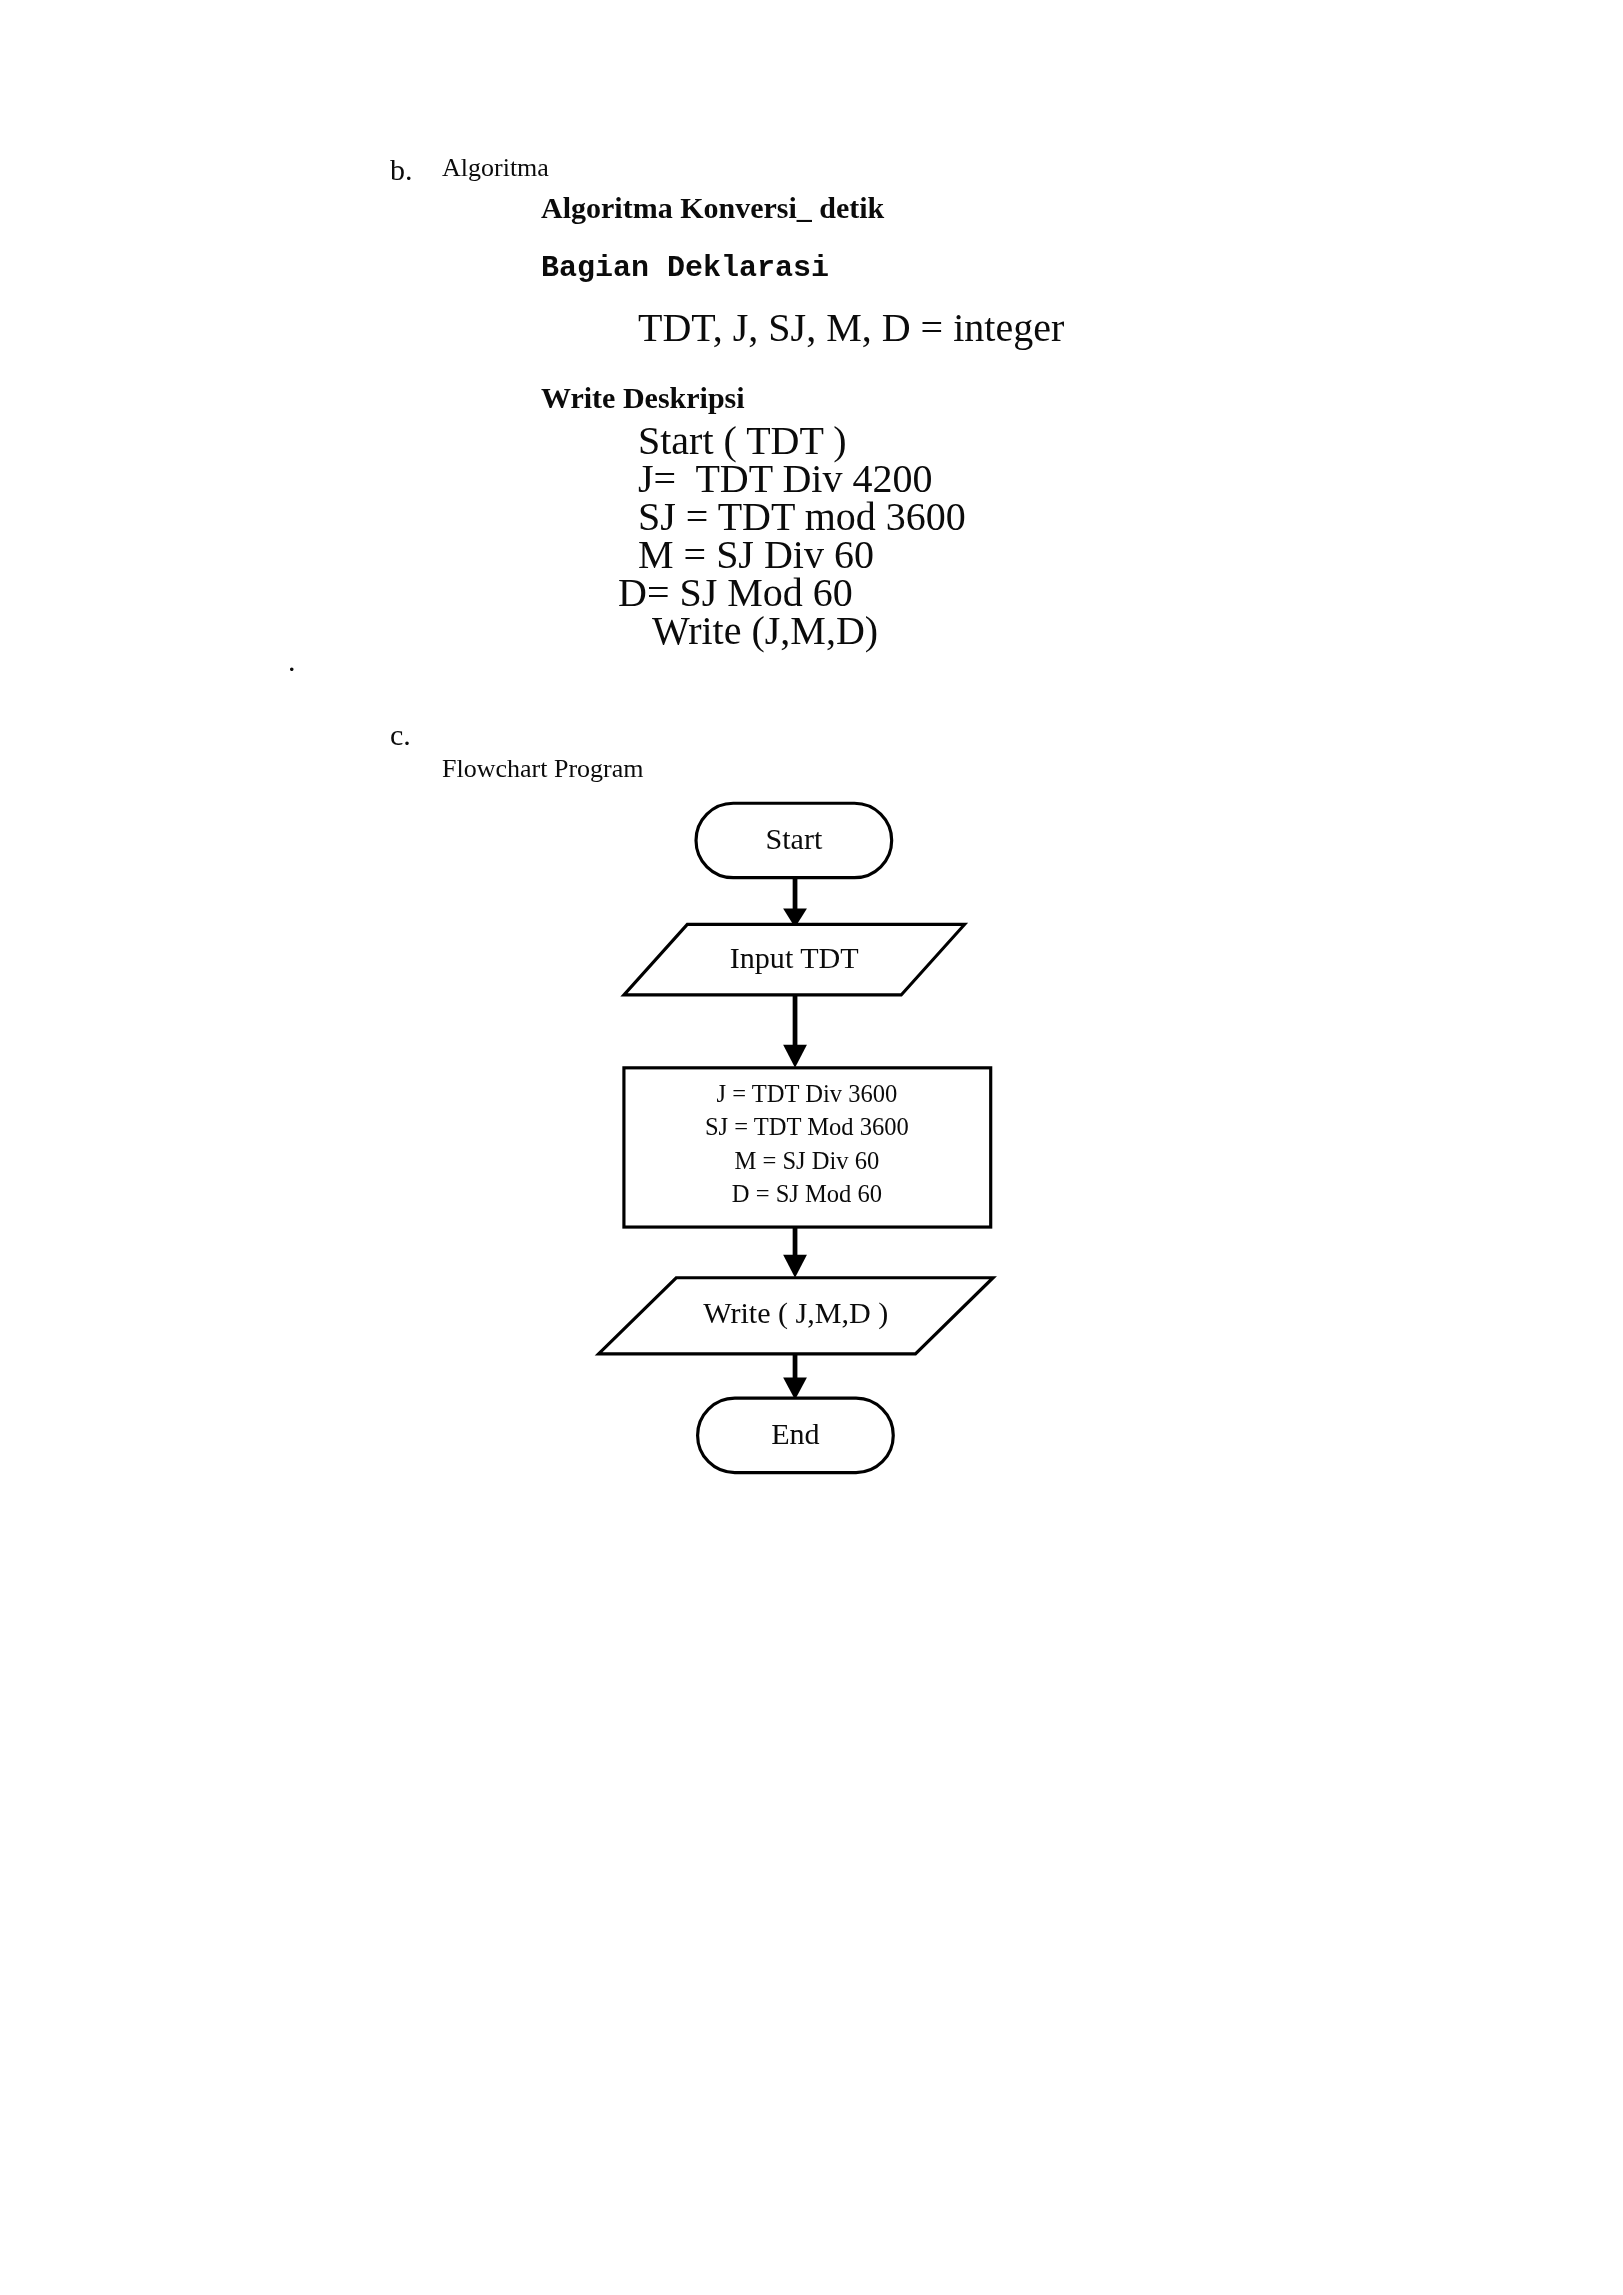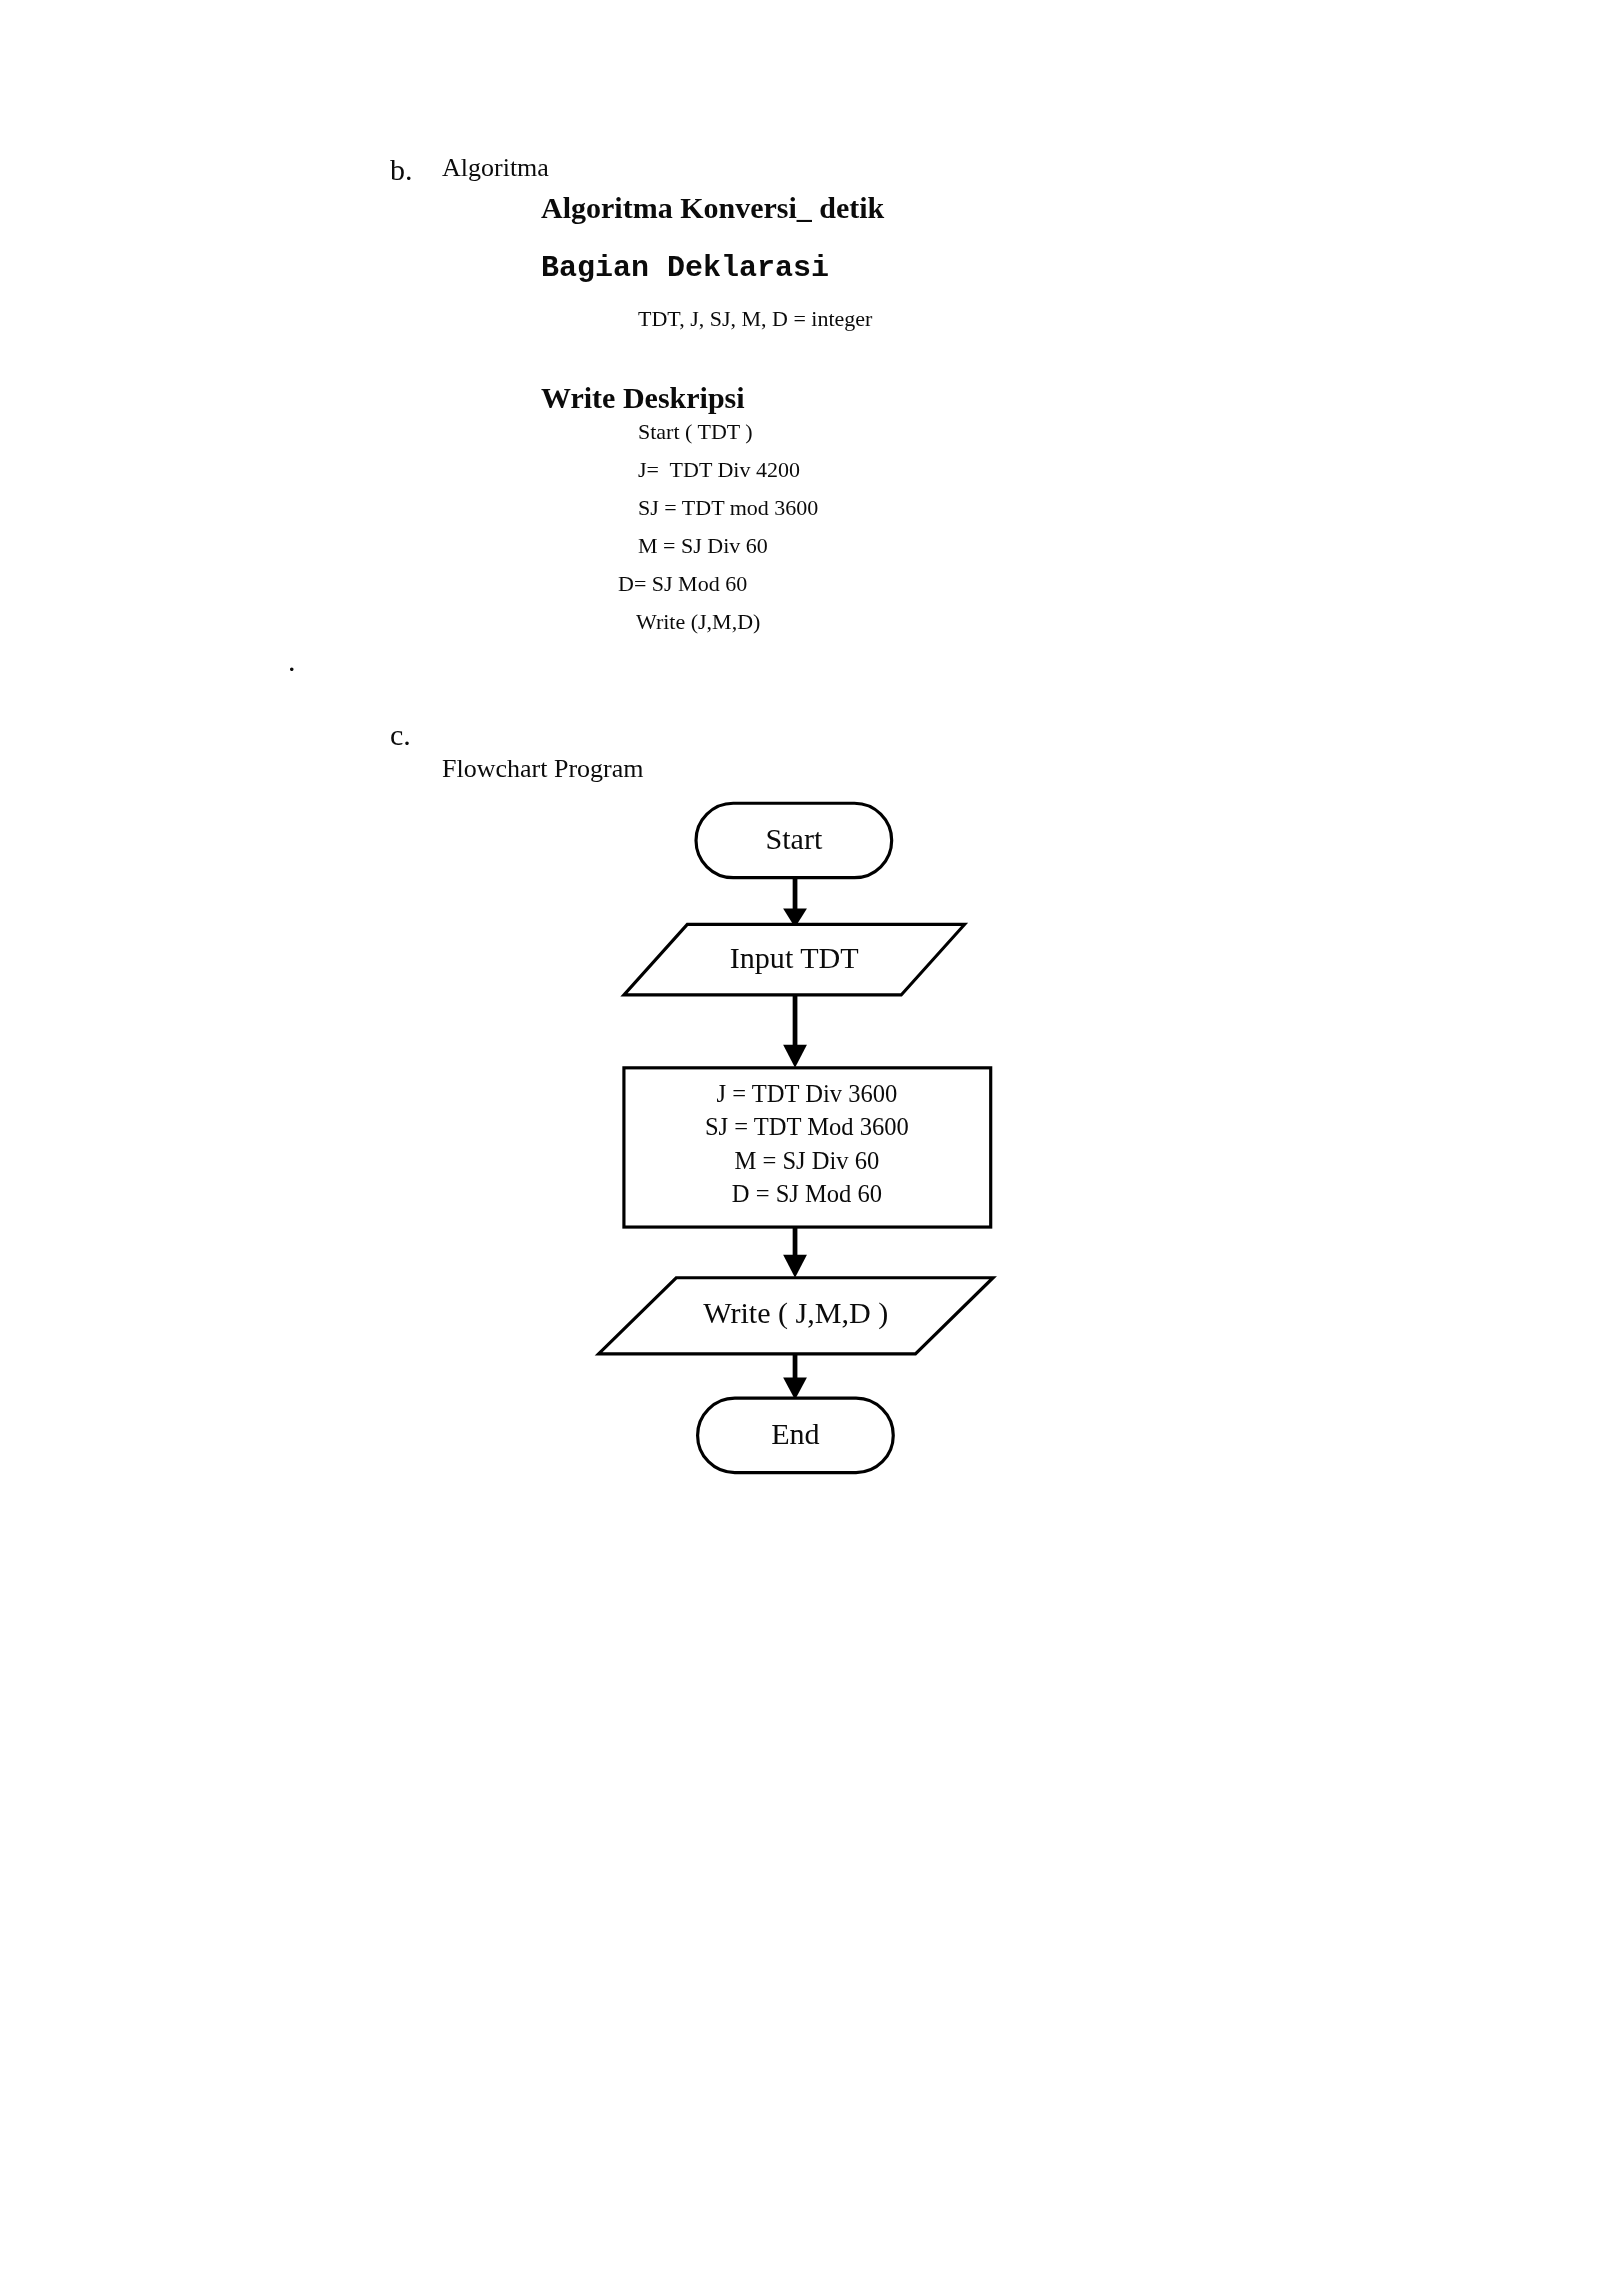--- a/index.html
+++ b/index.html
@@ -38,21 +38,21 @@
   }
   .algo-title {
     font-size: 30px;
     font-weight: bold;
   }
   .sec-head {
     font-size: 30px;
     font-weight: bold;
   }
   .code-line {
-    font-size: 22px;
+    font-size: 40px;
     text-align: right;
   }
   .stray-dot {
     font-size: 30px;
   }
 
   
   #flowchart {
     position: absolute;
     left: 555px;
@@ -108,21 +108,21 @@
   <span class="txt code-line" style="left:638px; top:421px;">Start ( TDT )</span>
 
   <span class="txt code-line" style="left:638px; top:459px;">J=  TDT Div 4200</span>
 
   <span class="txt code-line" style="left:638px; top:497px;">SJ = TDT mod 3600</span>
 
   <span class="txt code-line" style="left:638px; top:535px;">M = SJ Div 60</span>
 
   <span class="txt code-line" style="left:618px; top:573px;">D= SJ Mod 60</span>
 
-  <span class="txt code-line" style="left:636px; top:611px;">Write (J,M,D)</span>
+  <span class="txt code-line" style="left:652px; top:611px;">Write (J,M,D)</span>
 
   <span class="txt stray-dot" style="left:288px; top:646px;">.</span>
 
   <span class="txt list-marker" style="left:390px; top:720px;">c.</span>
 
   <span class="txt list-label" style="left:442px; top:756px;">Flowchart Program</span>
 
   <svg id="flowchart" width="507" height="729" viewBox="0 0 640 920">
 
     <g>

